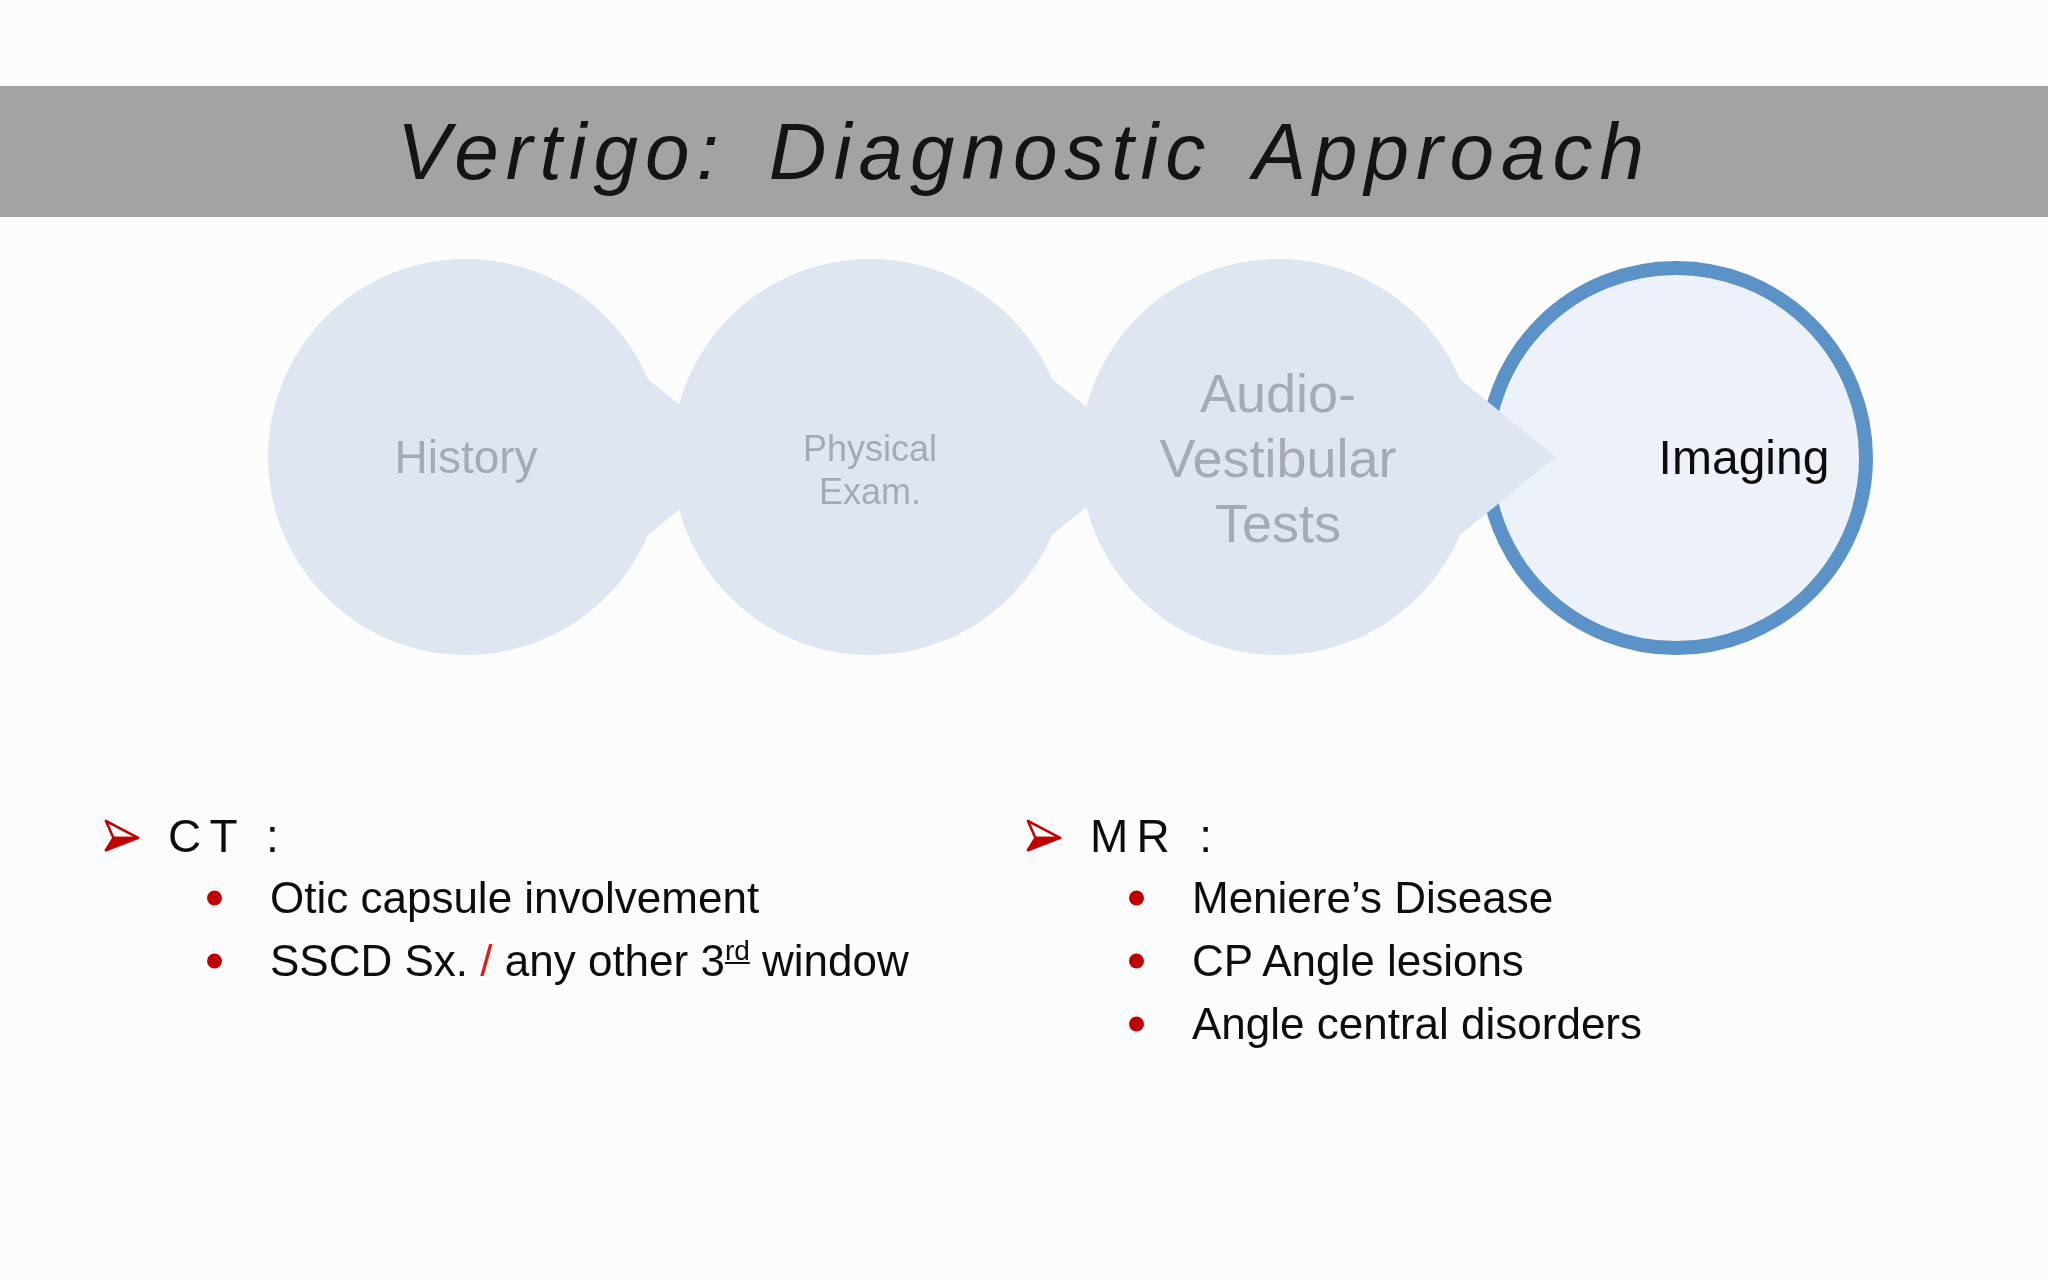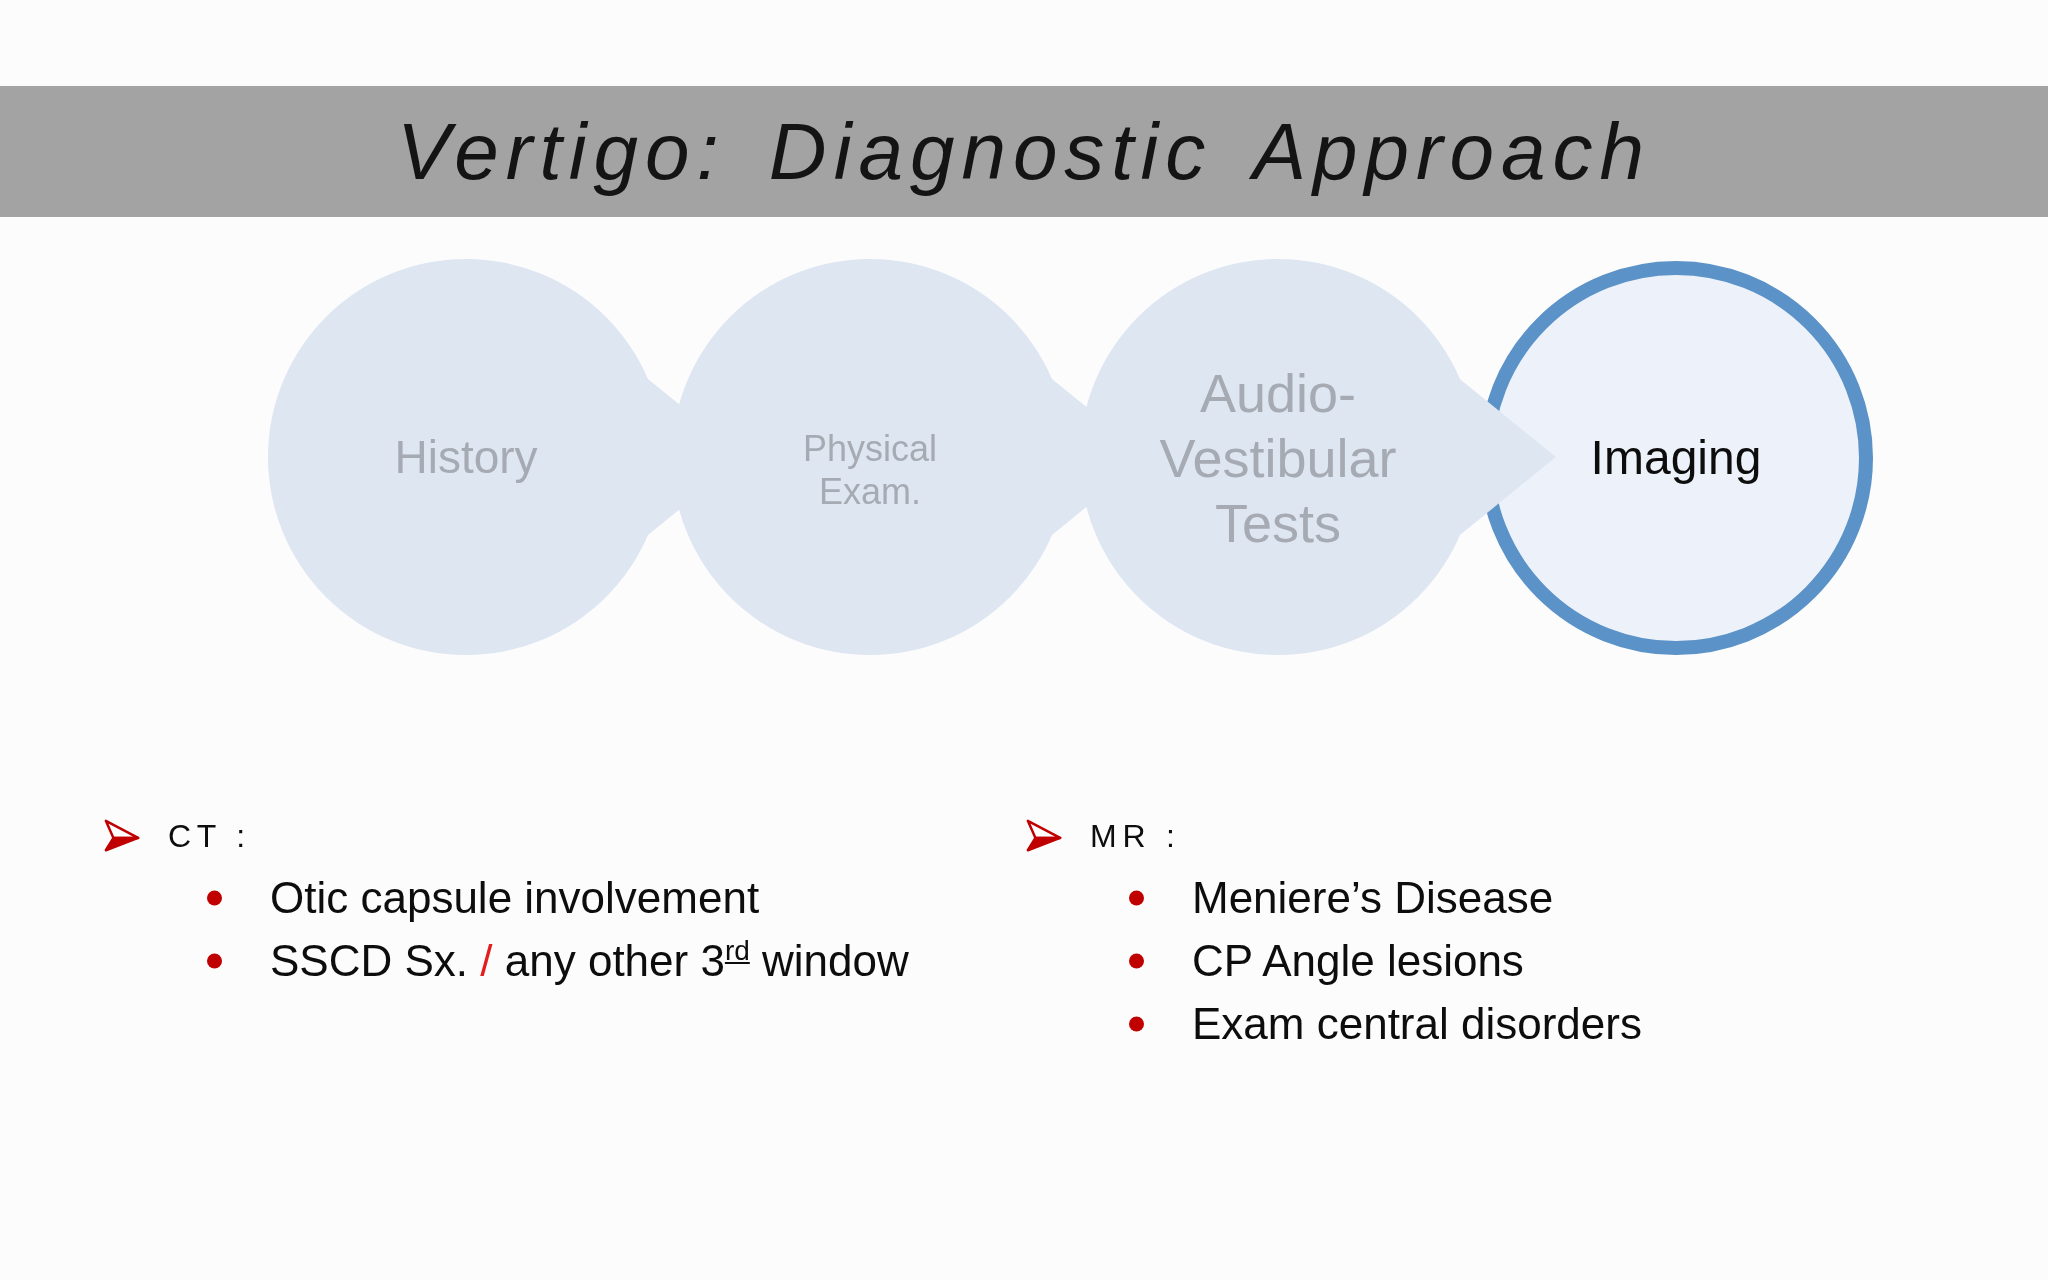--- a/index.html
+++ b/index.html
@@ -19,29 +19,29 @@
                 letter-spacing:7px;word-spacing:14px;white-space:nowrap;}
 
   
   .process-svg{position:absolute;left:0;top:0;}
   .step-label{position:absolute;transform:translate(-50%,-50%);text-align:center;
               color:#A6ABB3;line-height:1.2;}
   .step-label div{white-space:nowrap;}
   .lbl-history{left:466px;top:458px;font-size:46px;}
   .lbl-physical{left:870px;top:470px;font-size:36px;}
   .lbl-audio{left:1278px;top:458px;font-size:54px;}
-  .lbl-imaging{left:1676px;top:458px;font-size:48px;color:#0D0D0D;}
+  .lbl-imaging{left:1744px;top:458px;font-size:48px;color:#0D0D0D;}
 
   
   .list{position:absolute;color:#0D0D0D;}
   .list-ct{left:103px;top:806px;}
   .list-mr{left:1025px;top:806px;}
   .list-header{display:flex;align-items:center;height:60px;}
   .arrow-icon{width:38px;height:36px;flex:none;margin-right:27px;}
-  .hdr-text{font-size:32px;letter-spacing:.18em;white-space:nowrap;}
+  .hdr-text{font-size:46px;letter-spacing:.18em;white-space:nowrap;}
   .item{position:relative;height:63px;line-height:63px;padding-left:167px;
         font-size:44px;white-space:nowrap;}
   .item::before{content:"";position:absolute;left:104px;top:50%;
         transform:translateY(-50%);width:15px;height:15px;border-radius:50%;
         background:#C00000;}
   .slash{color:#E21D1D;}
   .sup{font-size:28px;vertical-align:super;line-height:0;text-decoration:underline;}
 </style>
 </head>
 <body>
@@ -106,17 +106,17 @@
       </svg>
       <span class="hdr-text">MR :</span>
     </div>
     <div class="item">
       <span>Meniere’s Disease</span>
     </div>
     <div class="item">
       <span>CP Angle lesions</span>
     </div>
     <div class="item">
-      <span>Exam central disorders</span>
+      <span>Angle central disorders</span>
     </div>
   </div>
 
 </div>
 
 </body></html>

